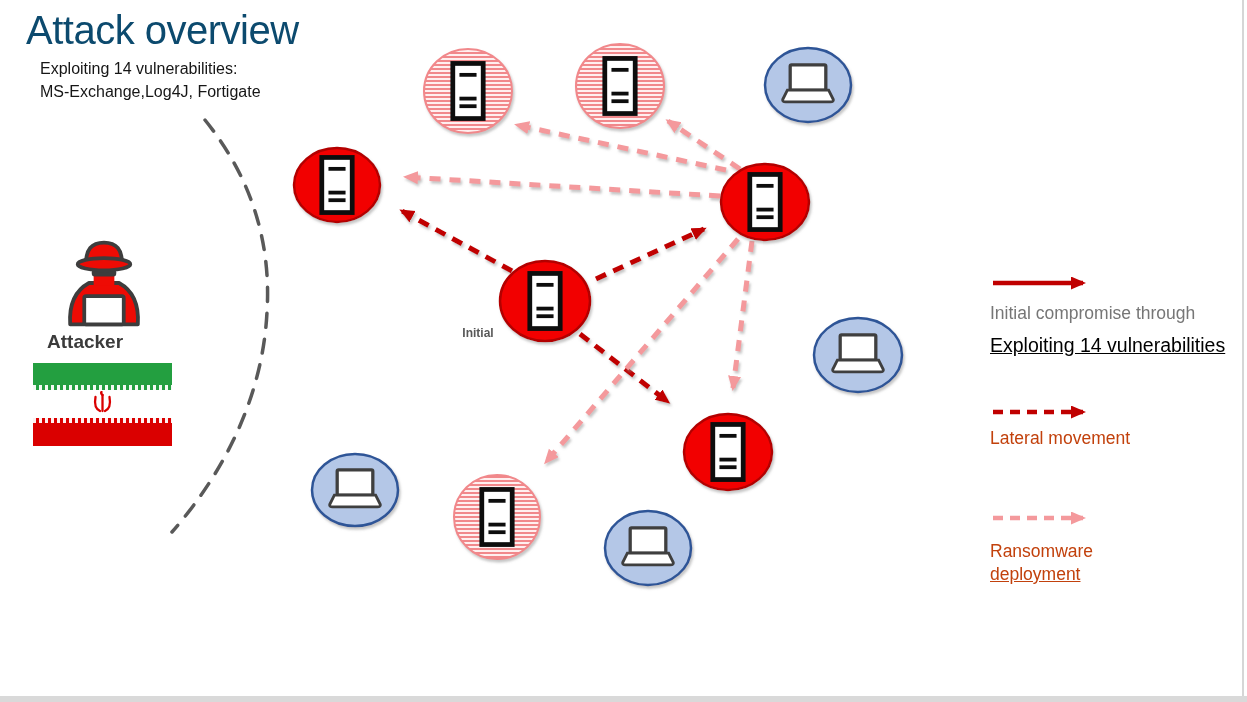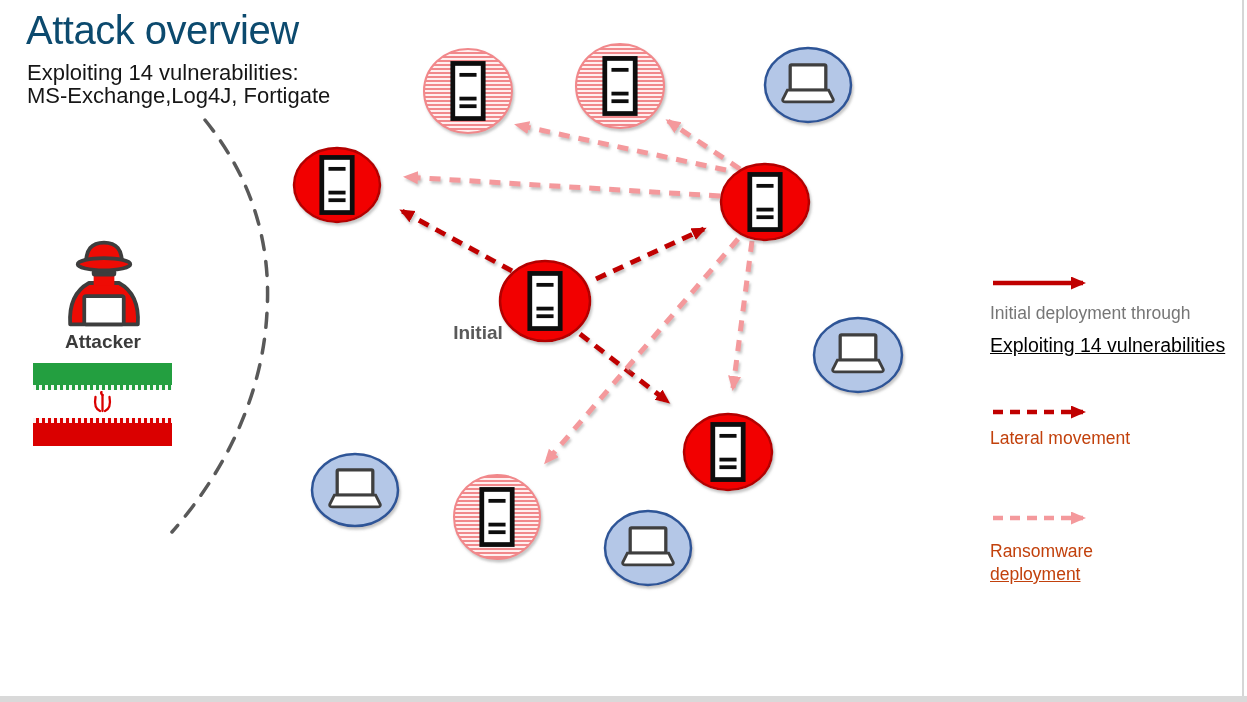--- a/index.html
+++ b/index.html
@@ -2,29 +2,29 @@
 <html><head>
 <meta charset="utf-8">
 <style>
   html,body{margin:0;padding:0;}
   body{
     width:1247px;height:702px;position:relative;overflow:hidden;
     background:#ffffff;font-family:"Liberation Sans",sans-serif;
   }
   .abs{position:absolute;}
   #page-title{left:26px;top:8px;font-size:40px;color:#0c4a6e;letter-spacing:-0.5px;}
-  .subtitle-line{left:27px;font-size:22px;color:#161616;}
+  .subtitle-line{left:40px;font-size:16px;color:#161616;}
   #subtitle-1{top:60px;}
   #subtitle-2{top:83px;}
   #diagram{left:0;top:0;}
   #attacker-icon{left:57px;top:236px;width:94px;height:94px;}
-  #attacker-label{left:47px;top:331px;width:112px;text-align:center;
+  #attacker-label{left:47px;top:331px;width:112px;text-align:left;
     font-size:19px;font-weight:700;color:#3b3b3b;}
   #initial-server-label{left:398px;top:322px;width:160px;text-align:center;
-    font-size:19px;font-weight:600;color:#595959;line-height:22px;}
+    font-size:12px;font-weight:600;color:#595959;line-height:22px;}
   
   #iran-flag{left:33px;top:363px;width:139px;height:83px;}
   #iran-flag .stripe{position:absolute;left:0;width:100%;}
   #flag-green{top:0;height:27px;}
   #flag-white{top:27px;height:28px;background:#ffffff;}
   #flag-red{top:55px;height:28px;}
   .takbir{position:absolute;left:0;width:100%;height:5px;
     background:repeating-linear-gradient(90deg,rgba(255,255,255,.95) 0 3px,rgba(255,255,255,0) 3px 6px);}
   #takbir-top{top:22px;}
   #takbir-bottom{top:55px;background:repeating-linear-gradient(90deg,rgba(255,255,255,.95) 0 3px,rgba(255,255,255,0) 3px 6px);}
@@ -164,21 +164,21 @@
   </svg>
 </div>
 
 <div class="abs" id="initial-server-label">
   <div>Initial</div>
 </div>
 
 <svg class="abs legend-arrow" id="legend-arrow-0" viewBox="0 0 112 18">
     <line x1="3" y1="9" x2="93" y2="9" stroke="#c00000" stroke-width="4.5" marker-end="url(#mk-initial)"></line>
   </svg>
-<div class="abs legend-line" id="legend-line-0a">Initial deployment through</div>
+<div class="abs legend-line" id="legend-line-0a">Initial compromise through</div>
 <div class="abs legend-line" id="legend-line-0b">Exploiting 14 vulnerabilities</div>
 
 <svg class="abs legend-arrow" id="legend-arrow-1" viewBox="0 0 112 18">
     <line x1="3" y1="9" x2="93" y2="9" stroke="#c00000" stroke-width="4.5" marker-end="url(#mk-lateral)" stroke-dasharray="10,7"></line>
   </svg>
 <div class="abs legend-line" id="legend-line-1a">Lateral movement</div>
 
 <svg class="abs legend-arrow" id="legend-arrow-2" viewBox="0 0 112 18">
     <line x1="3" y1="9" x2="93" y2="9" stroke="#f4999c" stroke-width="4.5" marker-end="url(#mk-ransom)" stroke-dasharray="10,7"></line>
   </svg>

